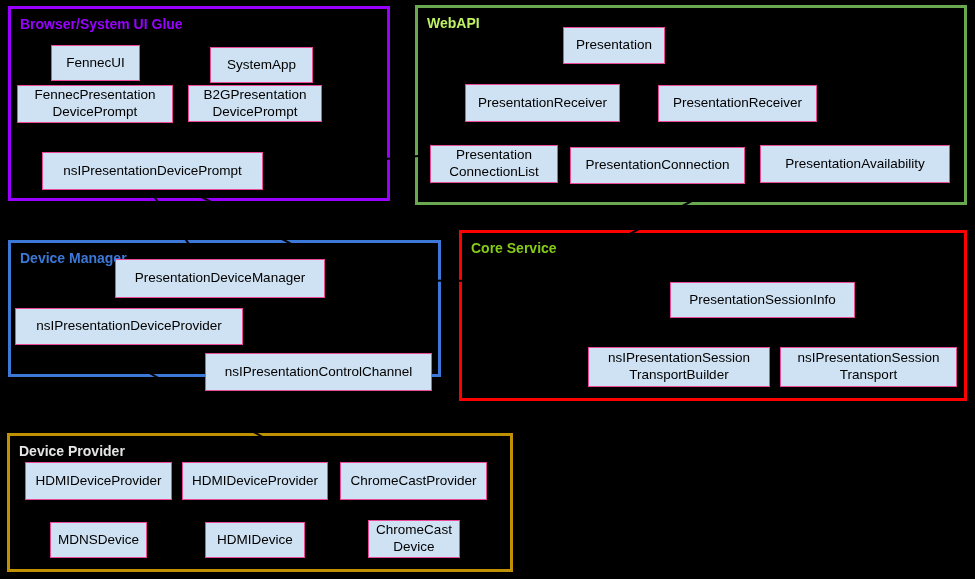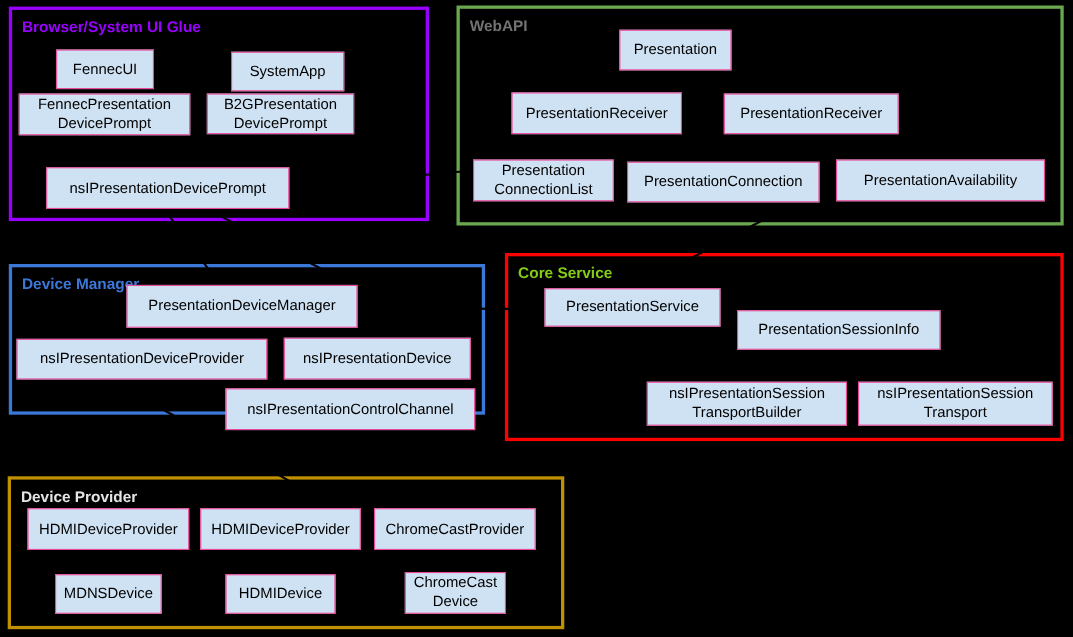--- a/index.html
+++ b/index.html
@@ -25,21 +25,21 @@
 </head>
 <body>
 
 <div id="canvas">
 
   <div class="group" style="left: 8px; top: 6px; width: 382px; height: 195px; border-color: rgb(153, 0, 255); padding-left: 37px;">
     <div class="gtitle" style="color: rgb(153, 0, 255);">Browser/System UI Glue</div>
   </div>
 
   <div class="group" style="left: 415px; top: 5px; width: 552px; height: 200px; border-color: rgb(106, 168, 79);">
-    <div class="gtitle" style="color: #737373;">WebAPI</div>
+    <div class="gtitle" style="color: #bef264;">WebAPI</div>
   </div>
 
   <div class="group" style="left: 8px; top: 229px; width: 433px; height: 137px; border-color: rgb(60, 120, 216); margin-top: 11px;">
     <div class="gtitle" style="color: rgb(60, 120, 216);">Device Manager</div>
   </div>
 
   <div class="group" style="left: 459px; top: 230px; width: 508px; height: 171px; border-color: rgb(255, 0, 0);">
     <div class="gtitle" style="color: #84cc16;">Core Service</div>
   </div>
 
@@ -67,24 +67,22 @@
   <div class="cbox" style="left:563px;top:27px;width:102px;height:37px">Presentation</div>
   <div class="cbox" style="left:465px;top:84px;width:155px;height:38px">PresentationReceiver</div>
   <div class="cbox" style="left:658px;top:85px;width:159px;height:37px">PresentationReceiver</div>
   <div class="cbox" style="left:430px;top:145px;width:128px;height:38px">Presentation
 ConnectionList</div>
   <div class="cbox" style="left:570px;top:147px;width:175px;height:37px">PresentationConnection</div>
   <div class="cbox" style="left:760px;top:145px;width:190px;height:38px">PresentationAvailability</div>
 
   <div class="cbox" style="left:115px;top:259px;width:210px;height:39px">PresentationDeviceManager</div>
   <div class="cbox" style="left:15px;top:308px;width:228px;height:37px">nsIPresentationDeviceProvider</div>
-  <div class="cbox" style="left:258px;top:307px;width:170px;height:38px">nsIPresentationDevice</div>
   <div class="cbox" style="left:205px;top:353px;width:227px;height:38px">nsIPresentationControlChannel</div>
 
-  <div class="cbox" style="left:495px;top:262px;width:160px;height:35px">PresentationService</div>
   <div class="cbox" style="left:670px;top:282px;width:185px;height:36px">PresentationSessionInfo</div>
   <div class="cbox" style="left:588px;top:347px;width:182px;height:40px">nsIPresentationSession
 TransportBuilder</div>
   <div class="cbox" style="left:780px;top:347px;width:177px;height:40px">nsIPresentationSession
 Transport</div>
 
   <div class="cbox" style="left:25px;top:462px;width:147px;height:38px">HDMIDeviceProvider</div>
   <div class="cbox" style="left:182px;top:462px;width:146px;height:38px">HDMIDeviceProvider</div>
   <div class="cbox" style="left:340px;top:462px;width:147px;height:38px">ChromeCastProvider</div>
   <div class="cbox" style="left:50px;top:522px;width:97px;height:36px">MDNSDevice</div>

